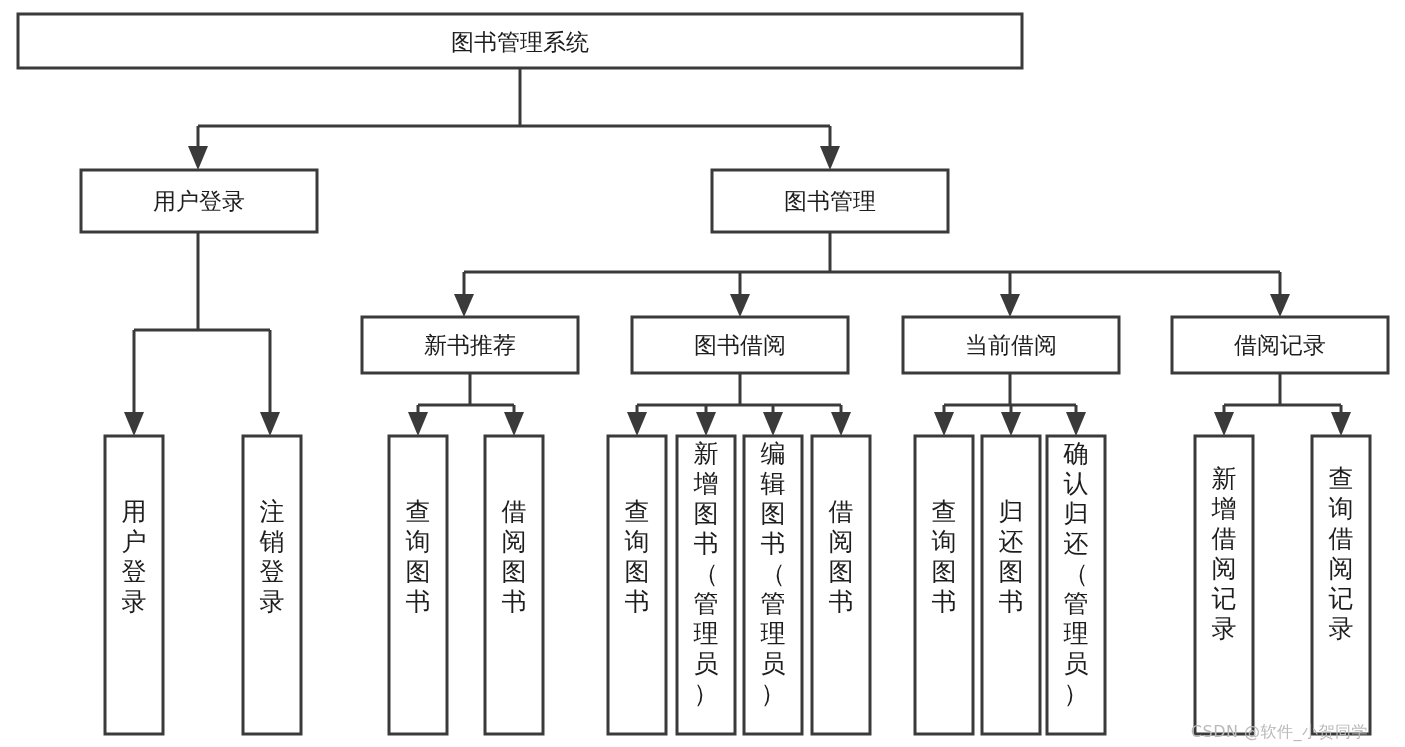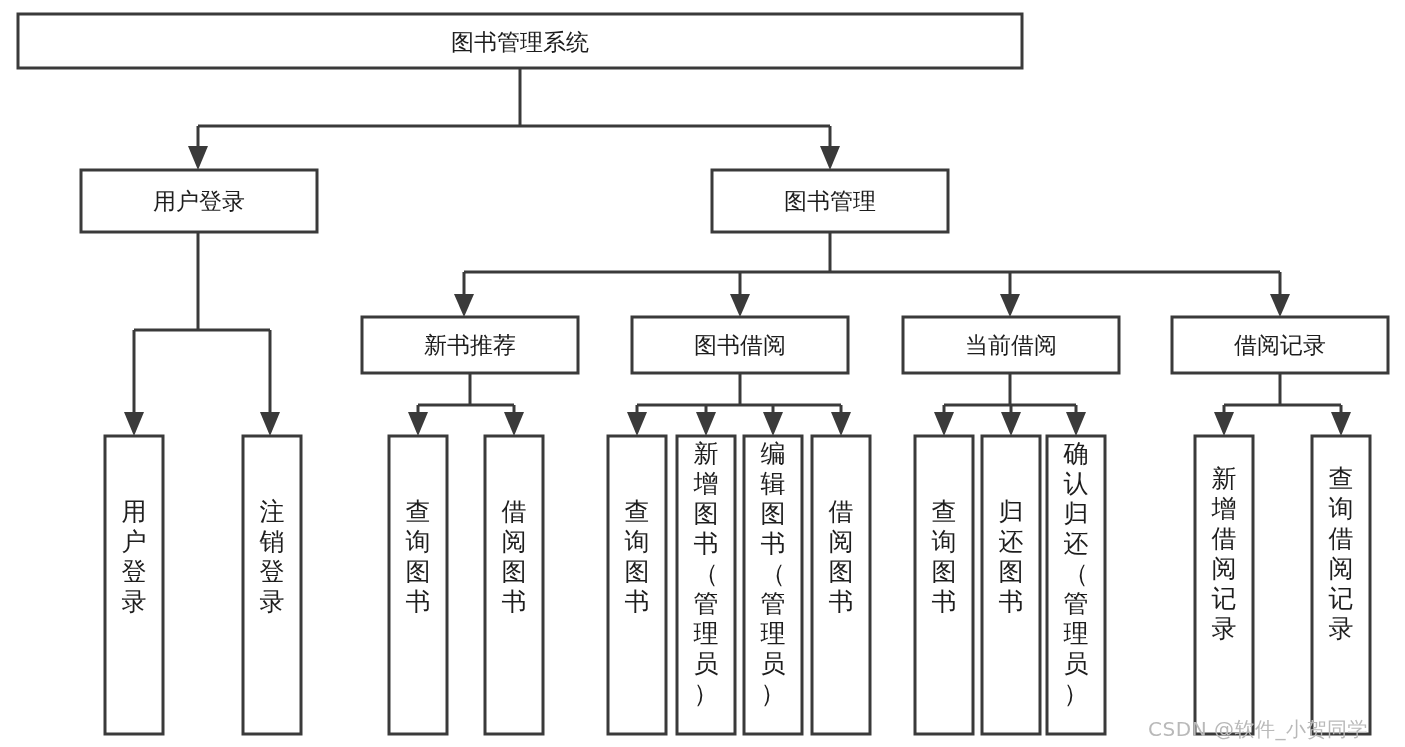--- a/index.html
+++ b/index.html
@@ -53,21 +53,21 @@
     font-family: "DejaVu Sans", "Liberation Sans", sans-serif;
     fill: #1d1d1d;
     font-size: 25px;
     text-anchor: middle;
   }
   .watermark {
     position: absolute;
     right: 8px;
     bottom: 4px;
     font-family: "DejaVu Sans", "Liberation Sans", sans-serif;
-    font-size: 20px;
+    font-size: 16px;
     color: #b9b9b9;
     letter-spacing: 0.5px;
     white-space: nowrap;
     pointer-events: none;
   }
 </style>
 </head>
 <body>
 
 <div id="diagram-root">

